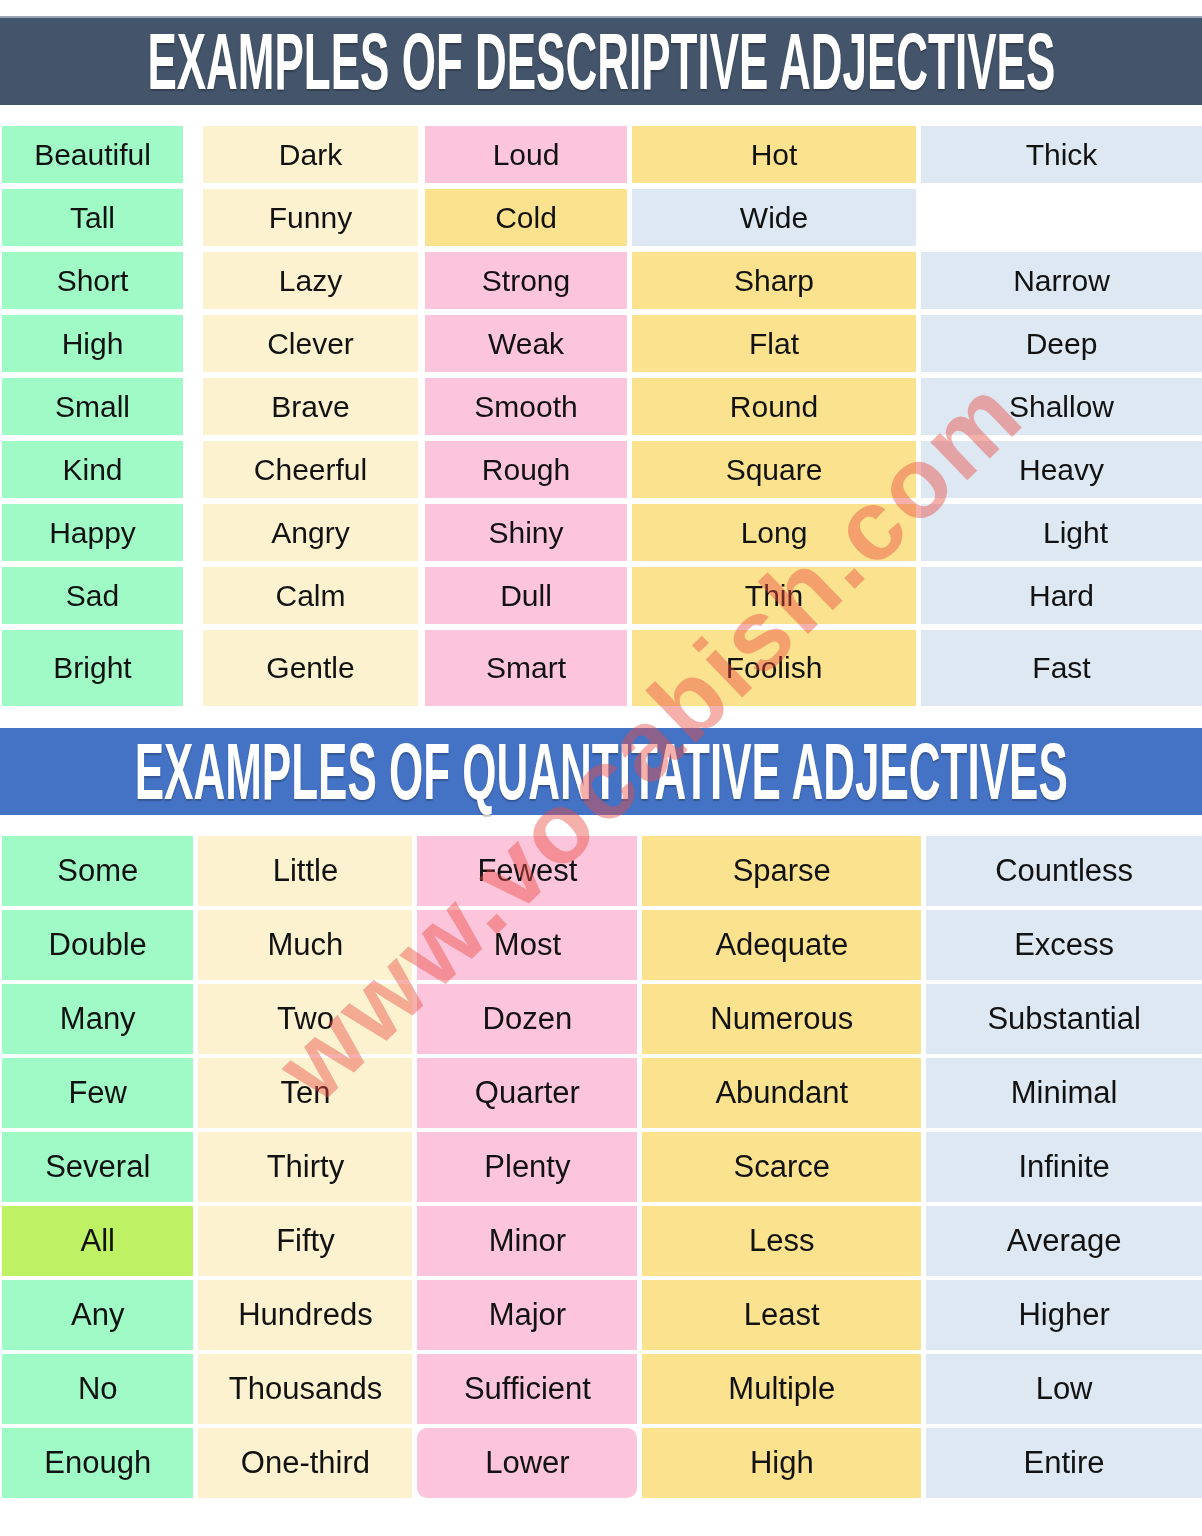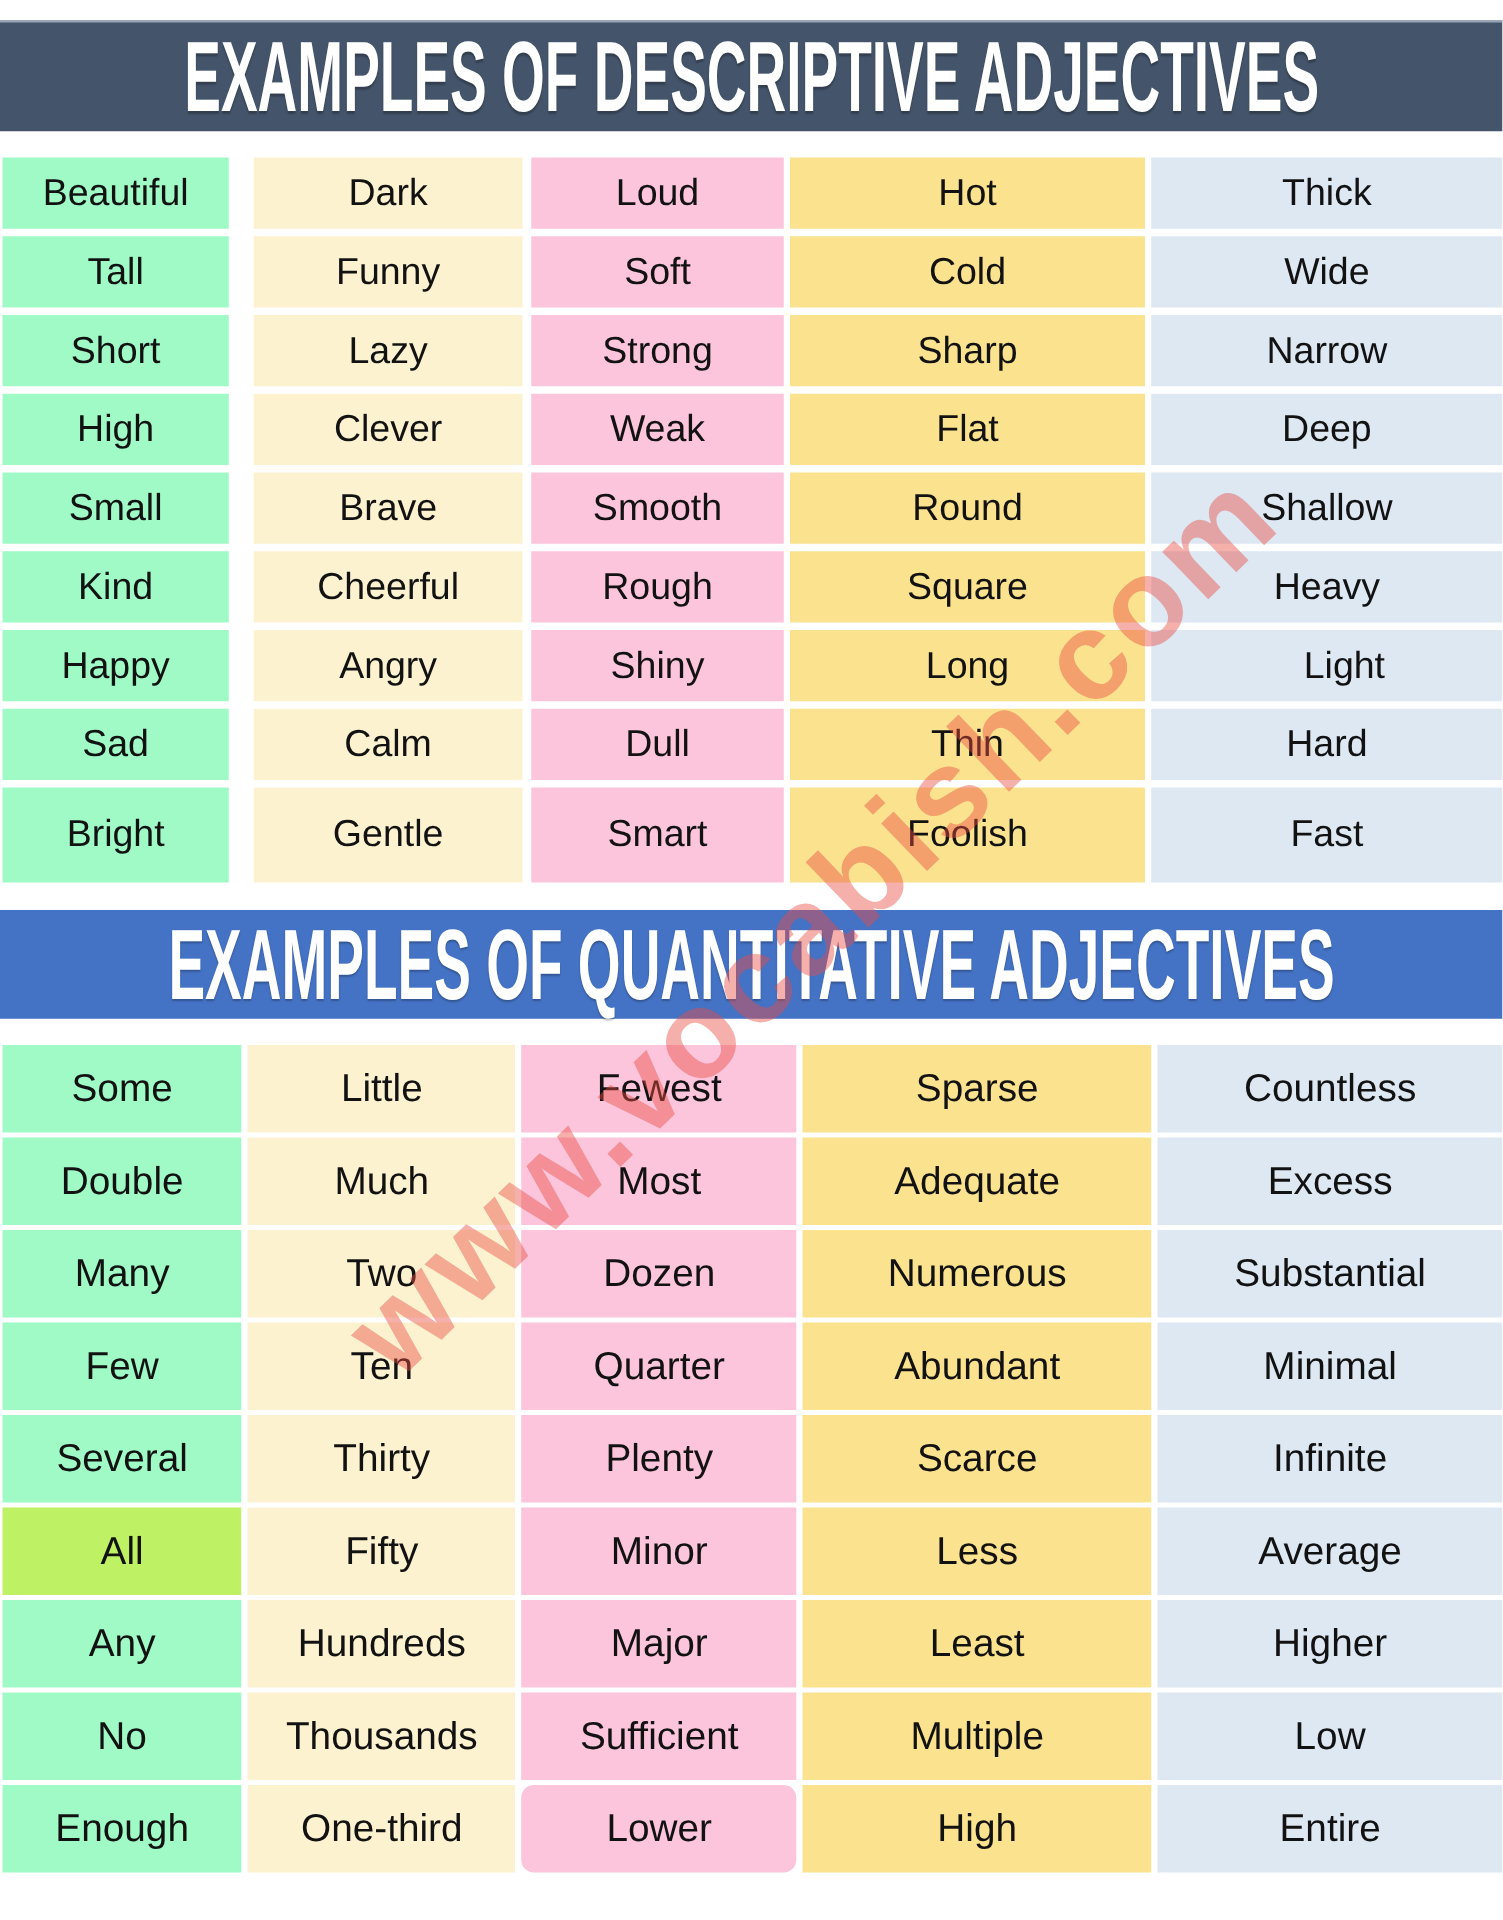--- a/index.html
+++ b/index.html
@@ -88,21 +88,20 @@
       <div class="row">
         <div class="cell" style="background: rgb(159, 250, 198); color: rgb(18, 18, 18);">Beautiful</div>
         <div class="cell" style="background: rgb(252, 242, 208); color: rgb(18, 18, 18);">Dark</div>
         <div class="cell" style="background: rgb(252, 197, 219); color: rgb(18, 18, 18);">Loud</div>
         <div class="cell" style="background: rgb(250, 226, 142); color: rgb(18, 18, 18);">Hot</div>
         <div class="cell" style="background: rgb(221, 232, 243); color: rgb(18, 18, 18);">Thick</div>
       </div>
       <div class="row">
         <div class="cell" style="background: rgb(159, 250, 198); color: rgb(18, 18, 18);">Tall</div>
         <div class="cell" style="background: rgb(252, 242, 208); color: rgb(18, 18, 18);">Funny</div>
-        <div class="cell" style="background: rgb(252, 197, 219); color: rgb(18, 18, 18);">Soft</div>
         <div class="cell" style="background: rgb(250, 226, 142); color: rgb(18, 18, 18);">Cold</div>
         <div class="cell" style="background: rgb(221, 232, 243); color: rgb(18, 18, 18);">Wide</div>
       </div>
       <div class="row">
         <div class="cell" style="background: rgb(159, 250, 198); color: rgb(18, 18, 18);">Short</div>
         <div class="cell" style="background: rgb(252, 242, 208); color: rgb(18, 18, 18);">Lazy</div>
         <div class="cell" style="background: rgb(252, 197, 219); color: rgb(18, 18, 18);">Strong</div>
         <div class="cell" style="background: rgb(250, 226, 142); color: rgb(18, 18, 18);">Sharp</div>
         <div class="cell" style="background: rgb(221, 232, 243); color: rgb(18, 18, 18);">Narrow</div>
       </div>

